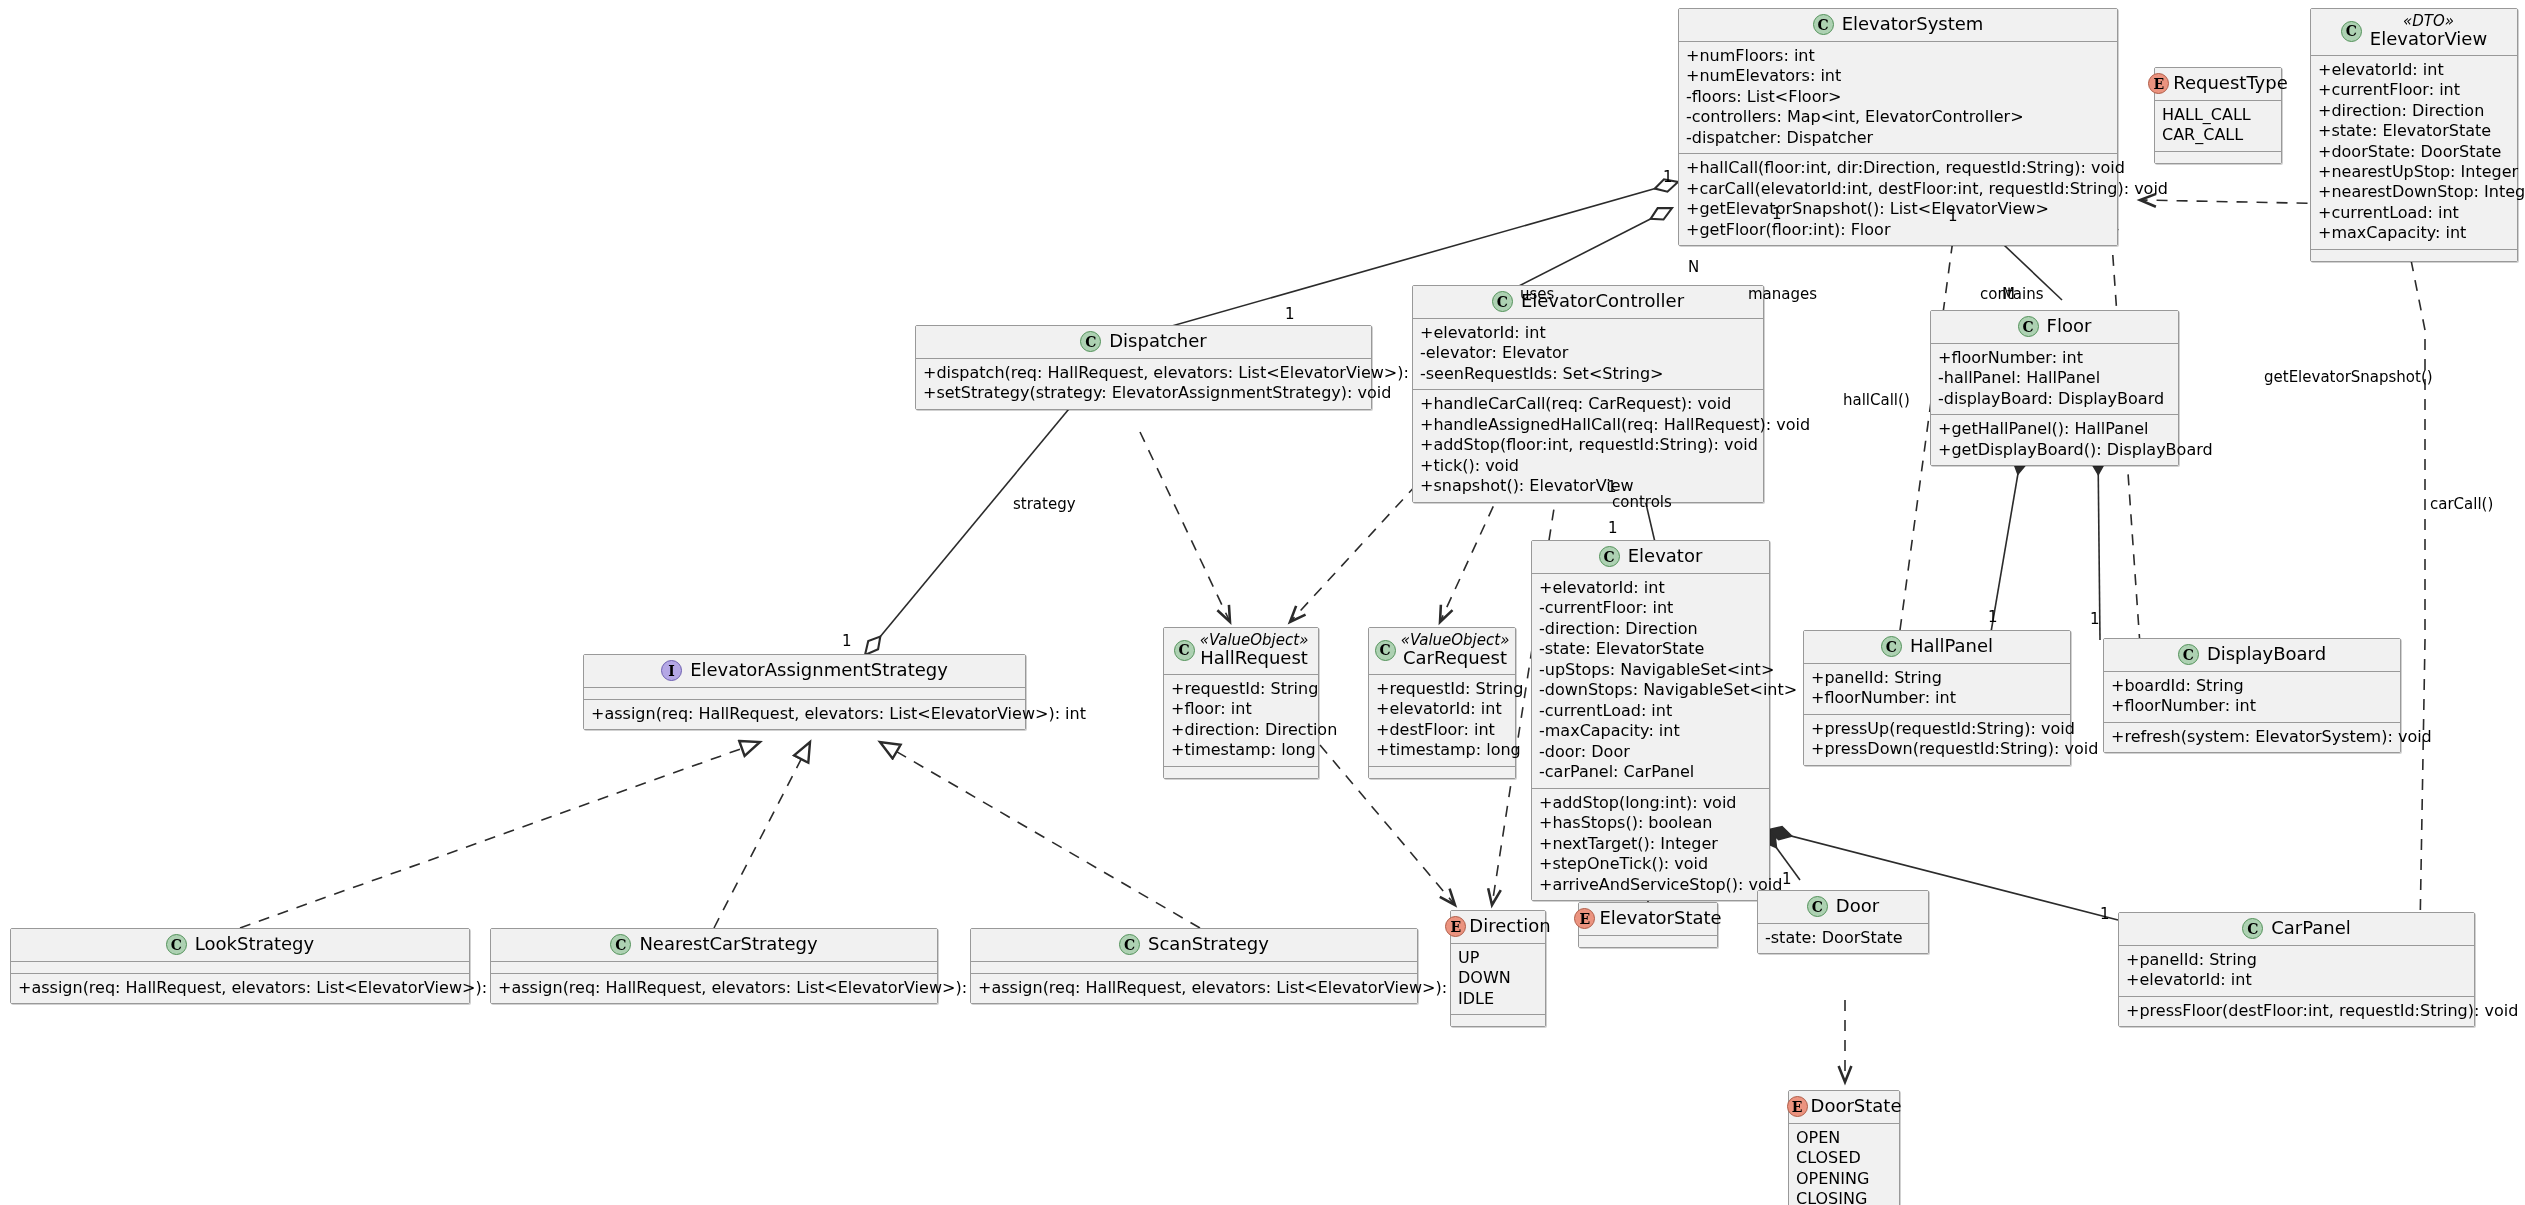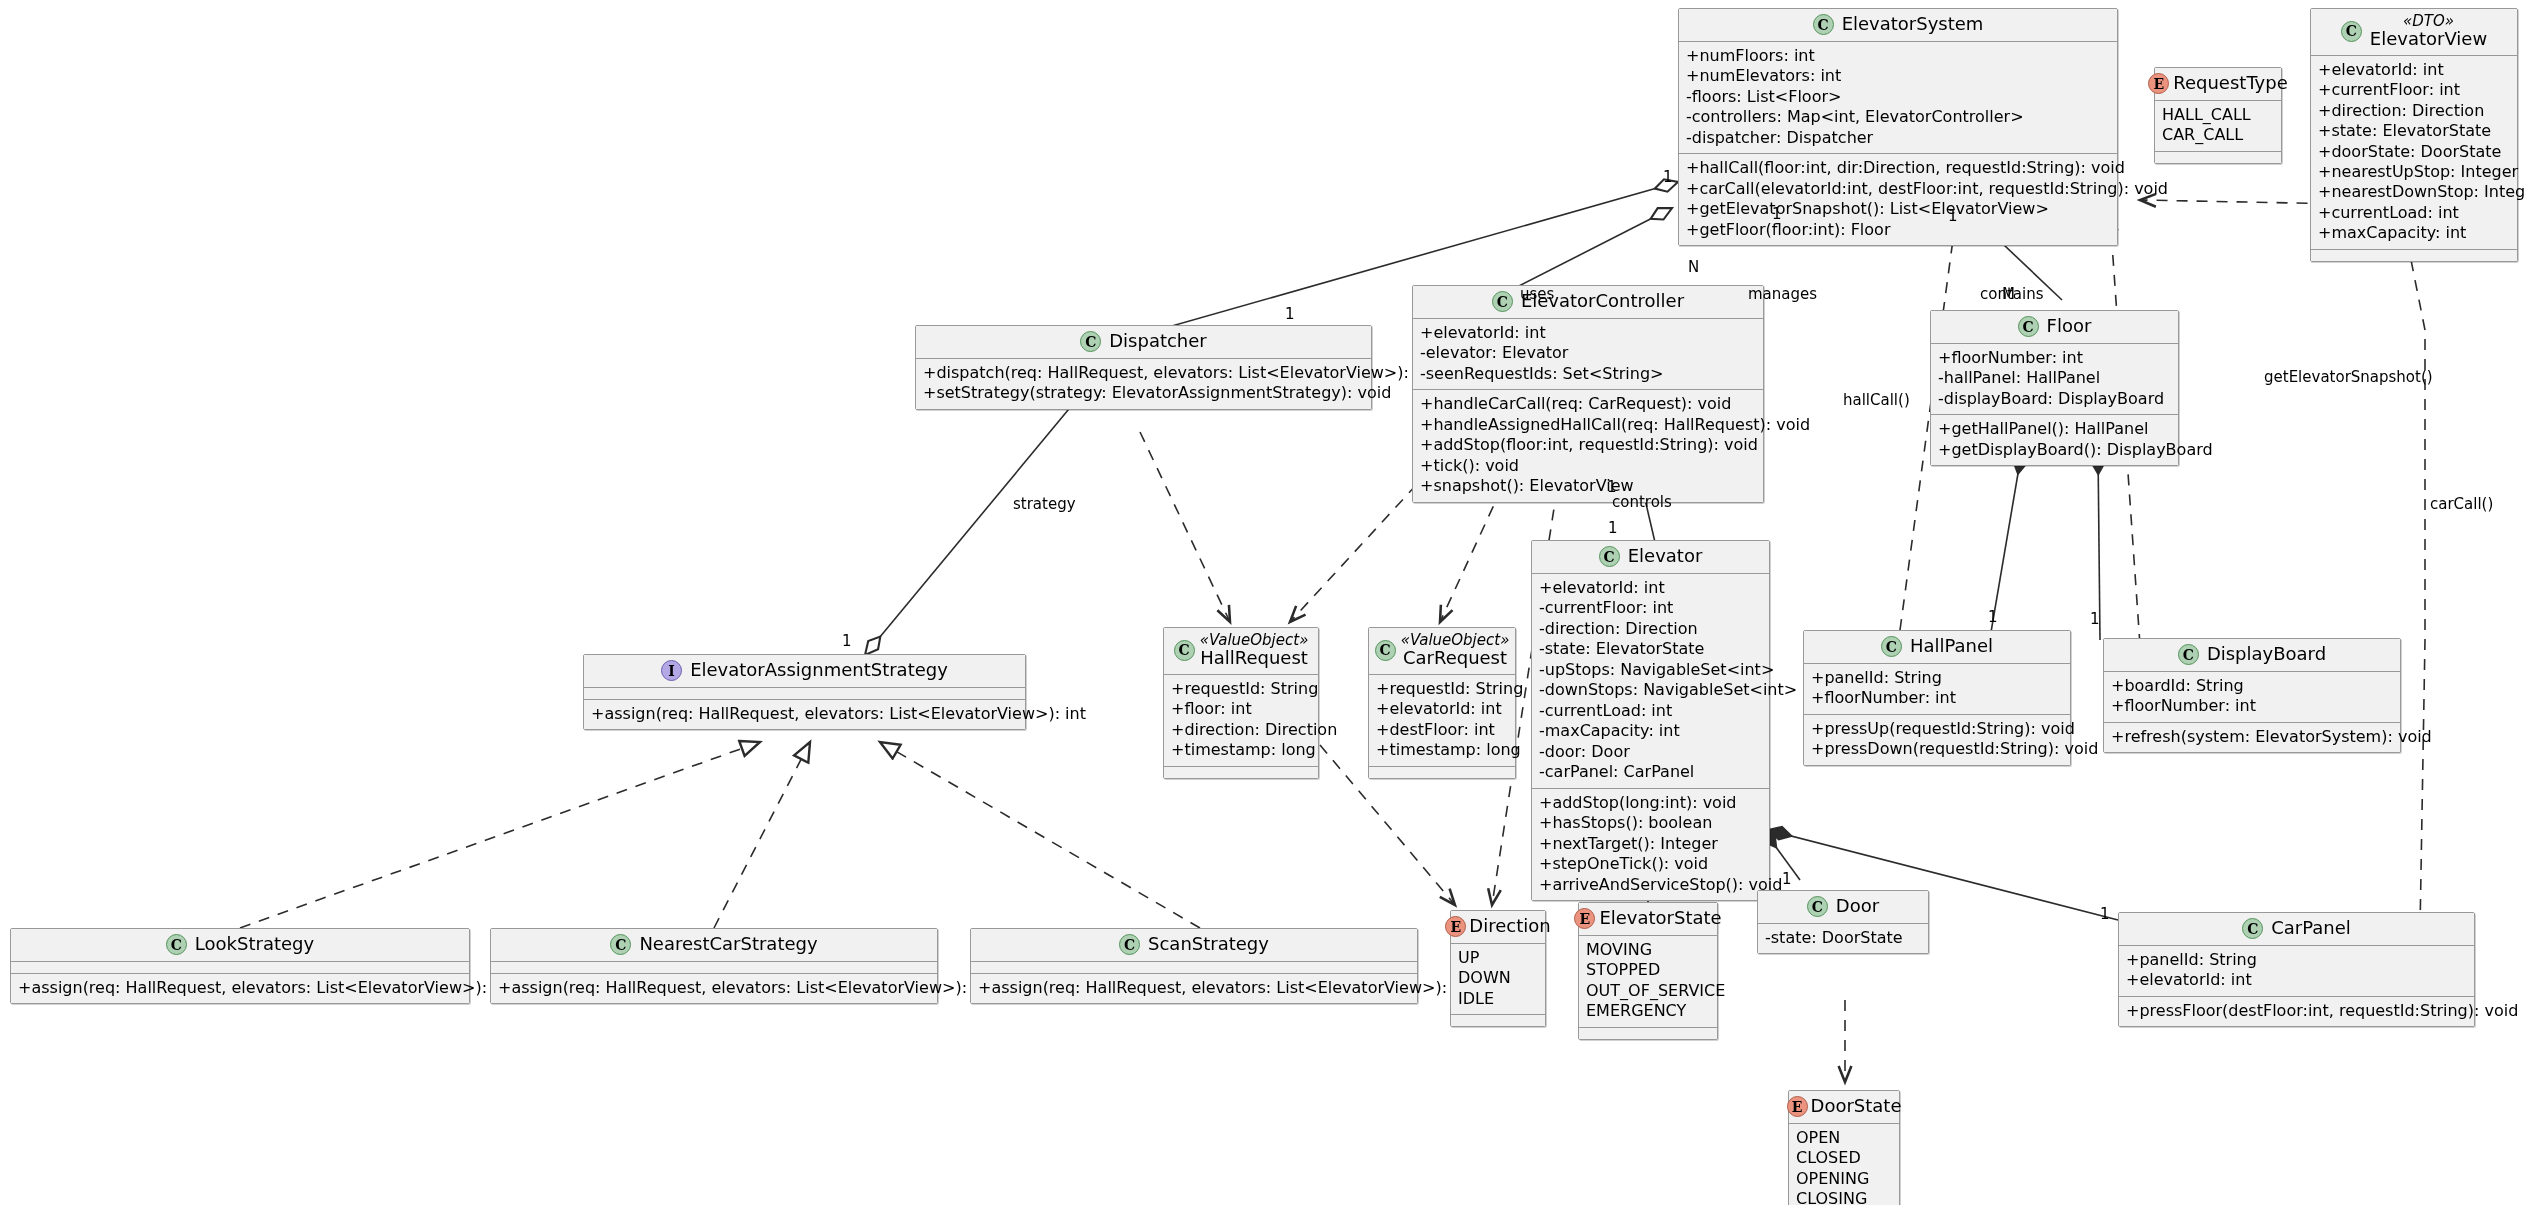--- a/index.html
+++ b/index.html
@@ -441,26 +441,20 @@
     <div class="sect empty"></div>
   </div>
 
   <div class="uml" style="left:1578px; top:902px; width:140px;">
     <div class="hdr" style="gap:4px; padding:5px 6px 6px 6px;">
       <span class="badge e">E</span>
       <span class="hdr-txtwrap">
         <span class="cname">ElevatorState</span>
       </span>
     </div>
-    <div class="sect">
-      <div>MOVING</div>
-      <div>STOPPED</div>
-      <div>OUT_OF_SERVICE</div>
-      <div>EMERGENCY</div>
-    </div>
     <div class="sect empty"></div>
   </div>
 
   <div class="uml" style="left:1757px; top:890px; width:172px;">
     <div class="hdr">
       <span class="badge c">C</span>
       <span class="hdr-txtwrap">
         <span class="cname">Door</span>
       </span>
     </div>

